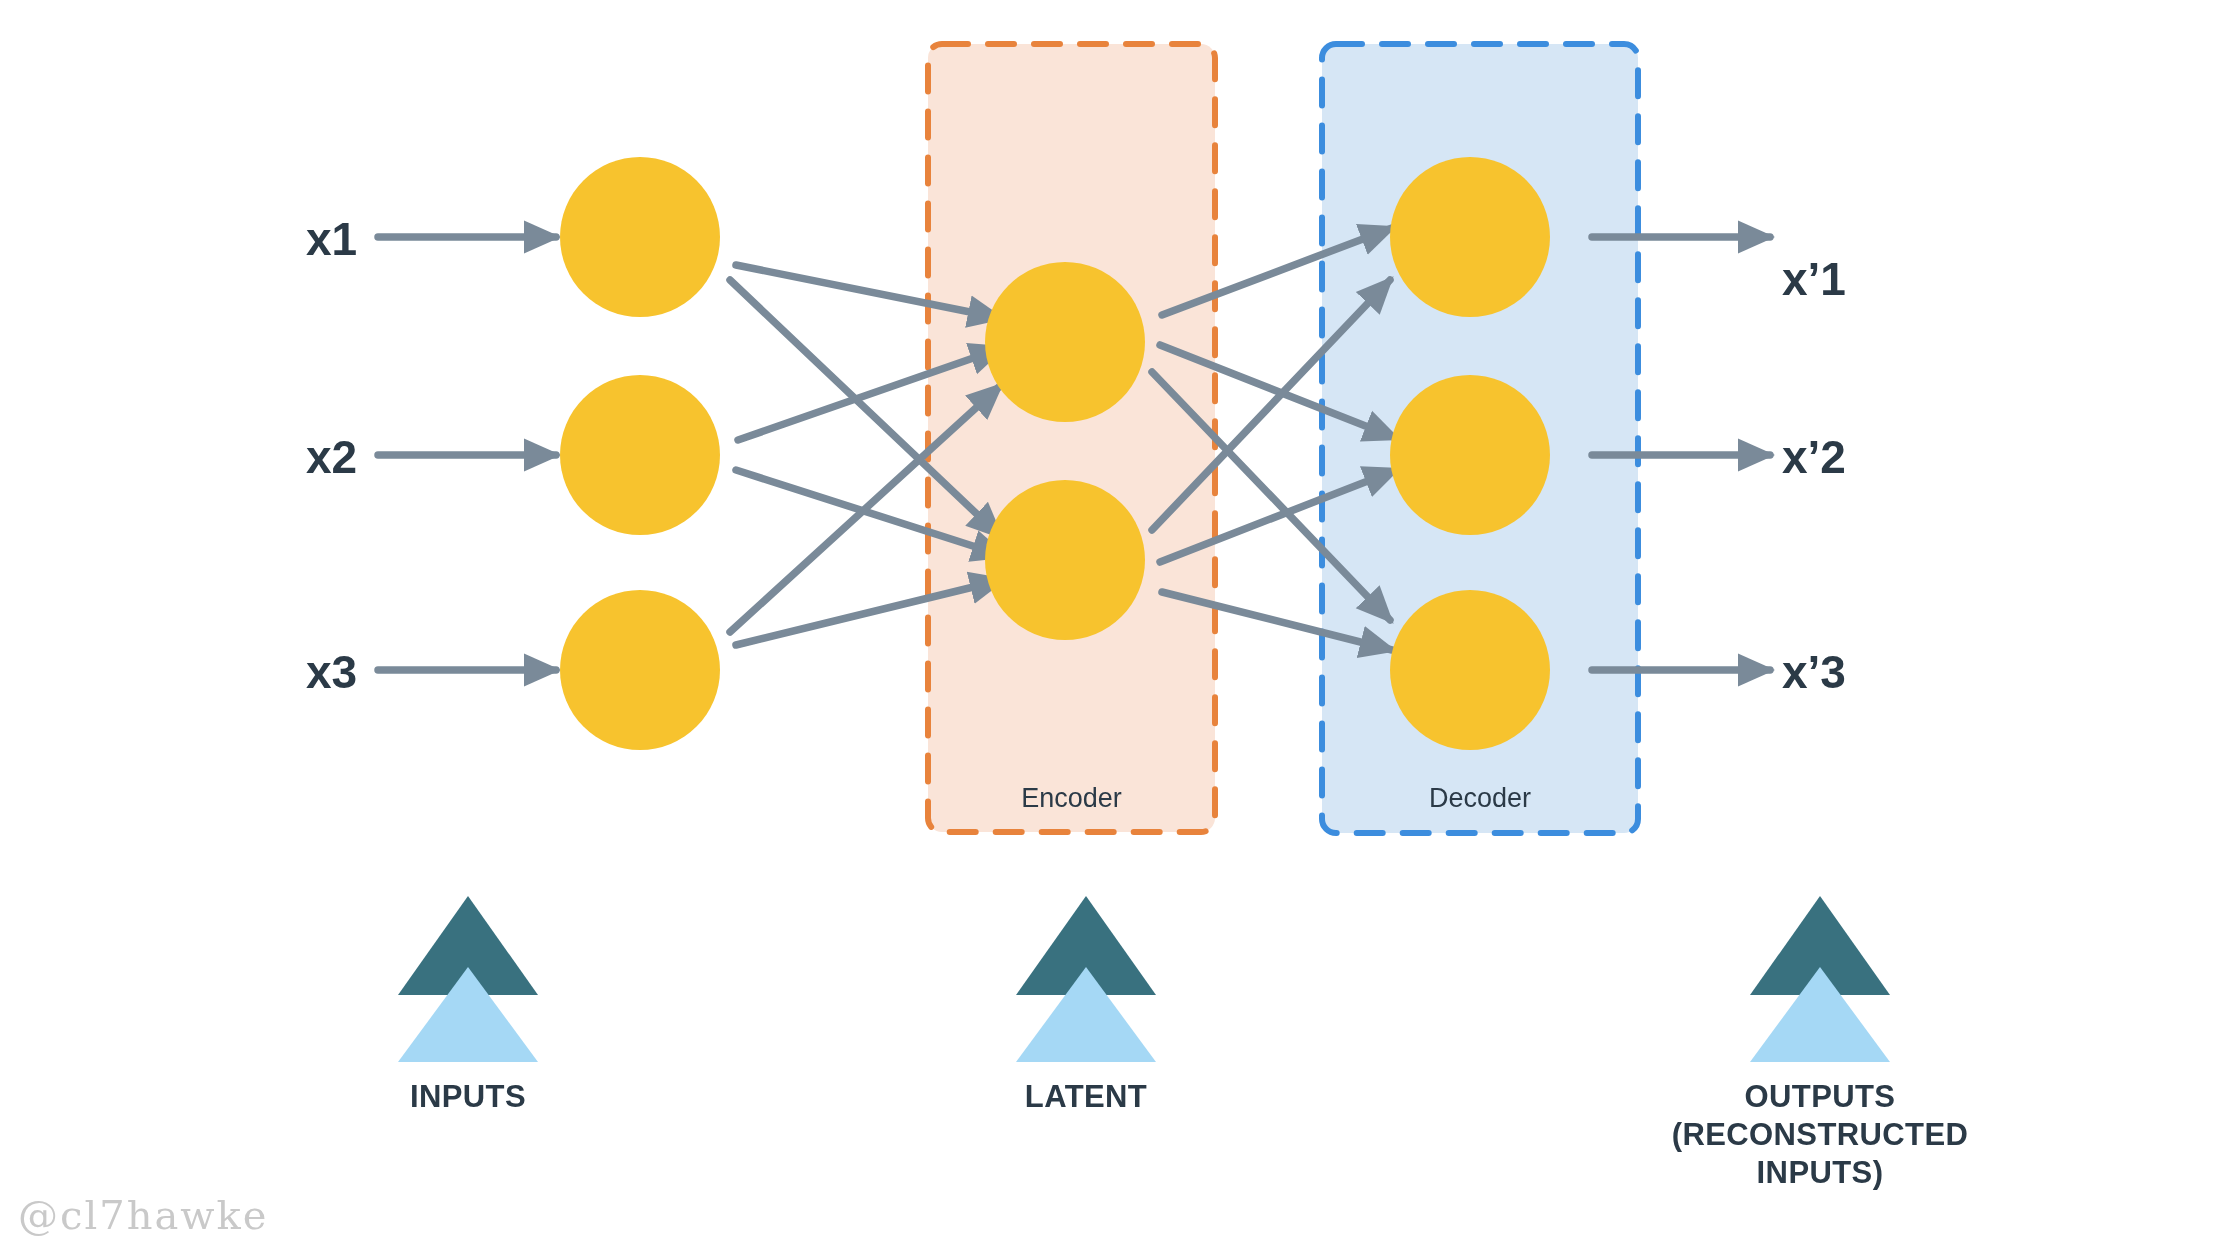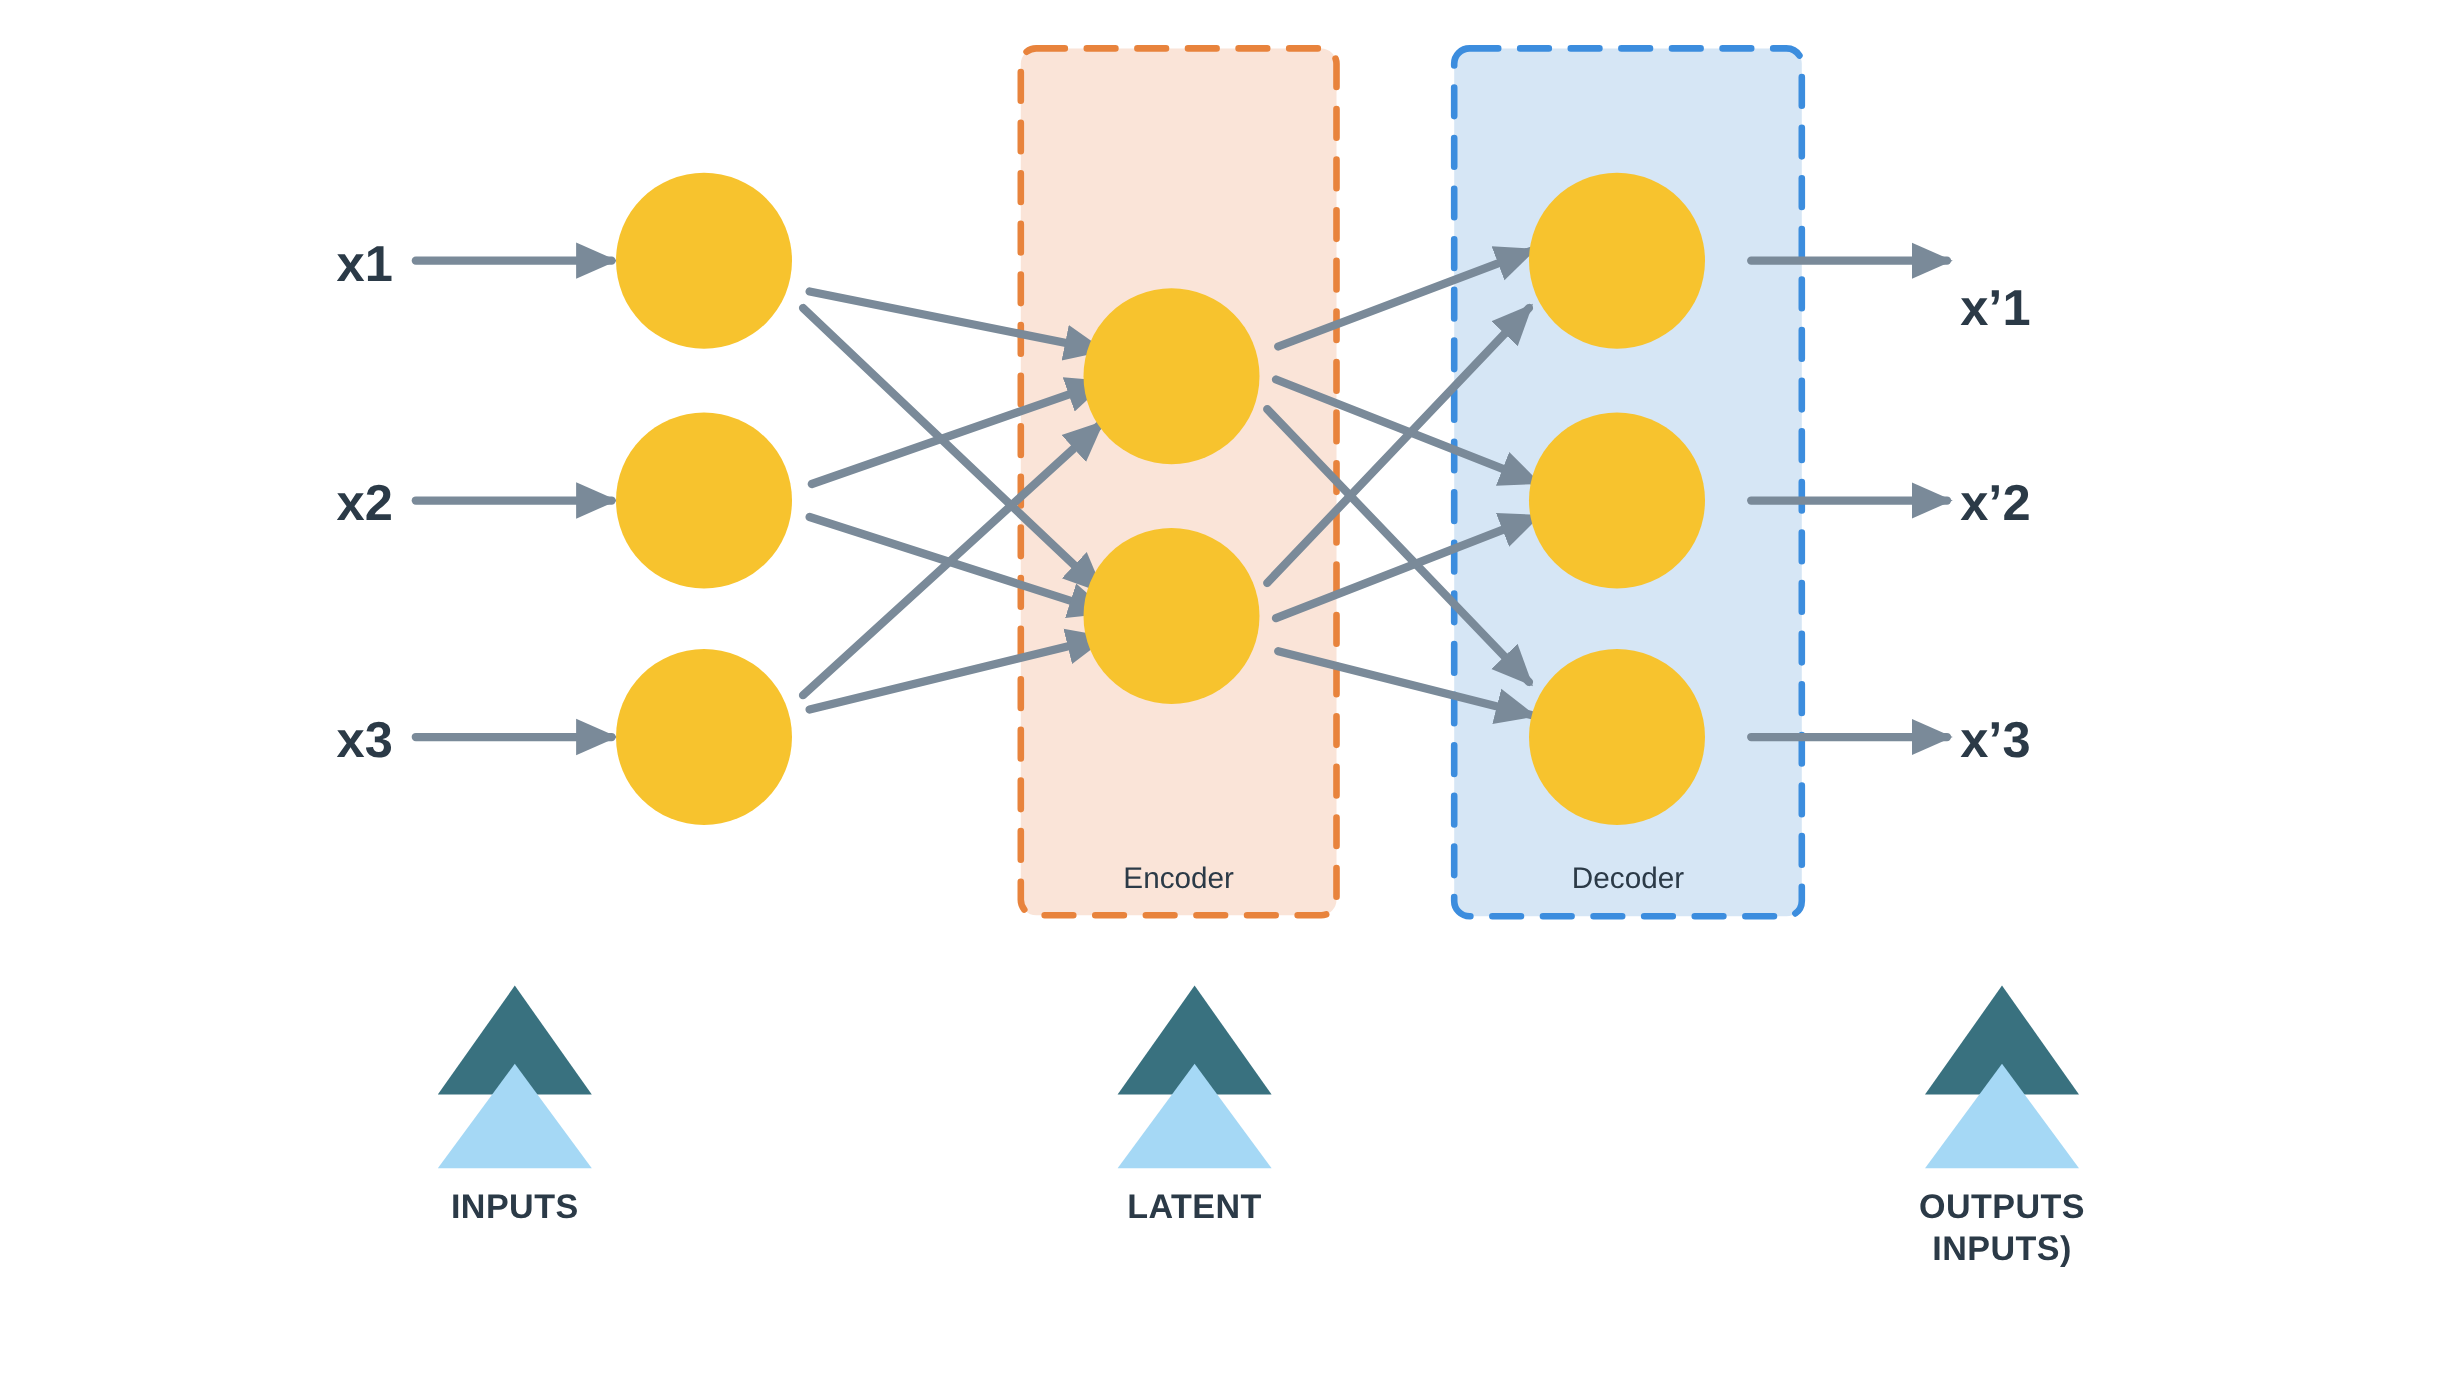--- a/index.html
+++ b/index.html
@@ -100,17 +100,19 @@
   <div class="cap" style="left:318px;top:1078px;width:300px;">
     <div>INPUTS</div>
   </div>
 
   <div class="cap" style="left:886px;top:1078px;width:400px;">
     <div>LATENT</div>
   </div>
 
   <div class="cap" style="left:1620px;top:1078px;width:400px;">
     <div>OUTPUTS</div>
+    <div>(RECONSTRUCTED</div>
     <div>INPUTS)</div>
   </div>
 
+  <div class="watermark">@cl7hawke</div>
 
 </div>
 
 </body></html>

